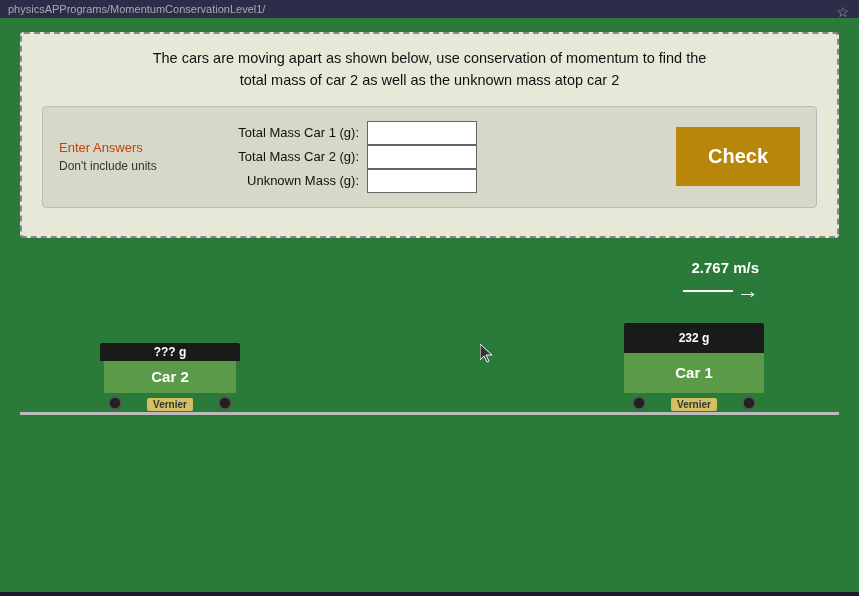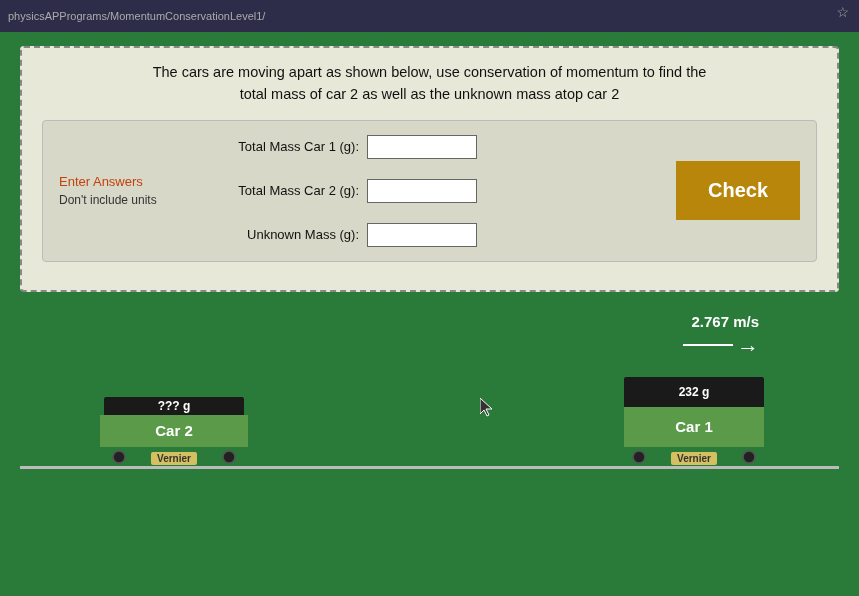--- a/index.html
+++ b/index.html
@@ -10,21 +10,21 @@
       font-family: Arial, sans-serif;
       overflow: hidden;
       position: relative;
     }
 
     .top-bar {
       background: #2d2d4a;
       height: 14px;
       display: flex;
       align-items: center;
-      padding: 16px 8px;
+      padding: 9px 8px;
       font-size: 11px;
       color: #aaa;
     }
 
     .star-icon {
       position: absolute;
       top: 4px;
       right: 10px;
       color: #aaa;
       font-size: 14px;
@@ -75,21 +75,21 @@
     .dont-include-label {
       font-size: 12px;
       color: #333;
       margin-top: 4px;
     }
 
     .fields-block {
       flex: 1;
       display: flex;
       flex-direction: column;
-      gap: 20px;
+      gap: 0;
       margin-left: 20px;
     }
 
     .field-row {
       display: flex;
       align-items: center;
       gap: 8px;
     }
 
     .field-label {
@@ -218,21 +218,21 @@
         <span style="font-size:22px; margin-left:4px;">→</span>
       </div>
     </div>
 
     <div class="divider-line"></div>
 
     <div class="left-car-container">
       <div class="car-stack">
 
         <div style="background:#1a1a1a; color:#fff; font-size:12px; font-weight:bold; text-align:center; padding:2px 10px; width:140px; border-radius:2px 2px 0 0;">??? g</div>
-        <div style="background:#5a9a48; width:148px; height:32px; display:flex; align-items:center; justify-content:center;">
+        <div style="background:#5a9a48; width:132px; height:32px; display:flex; align-items:center; justify-content:center;">
           <span style="font-size:15px; font-weight:bold; color:#fff;">Car 2</span>
         </div>
         <div class="car-wheels" style="width:140px;">
           <svg class="wheel-svg" viewBox="0 0 14 14">
               <circle cx="7" cy="7" r="6" fill="#222" stroke="#555" stroke-width="1.5"></circle>
             </svg>
           <div style="background:#d4c060; color:#333; font-size:10px; font-weight:bold; padding:1px 6px; border-radius:2px; margin-top:2px; align-self:flex-start;">Vernier</div>
           <svg class="wheel-svg" viewBox="0 0 14 14">
               <circle cx="7" cy="7" r="6" fill="#222" stroke="#555" stroke-width="1.5"></circle>
             </svg>

